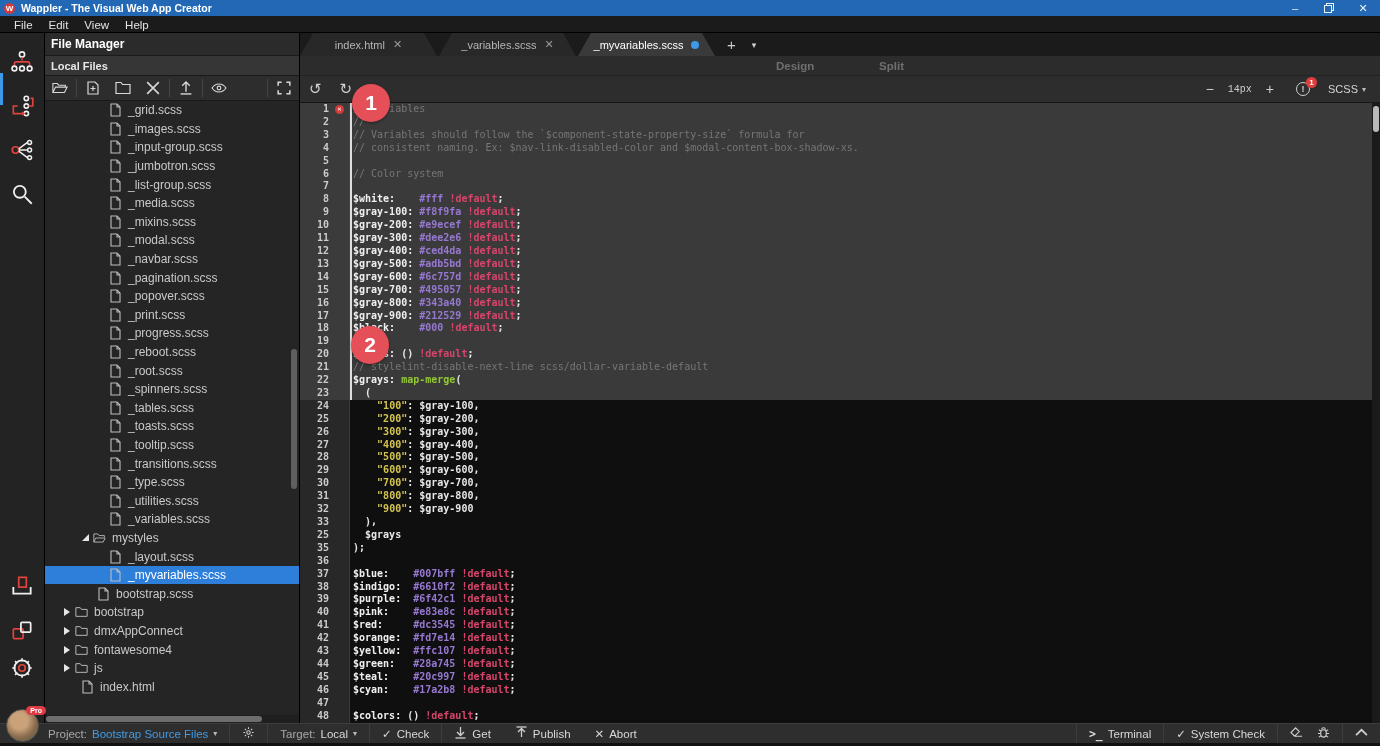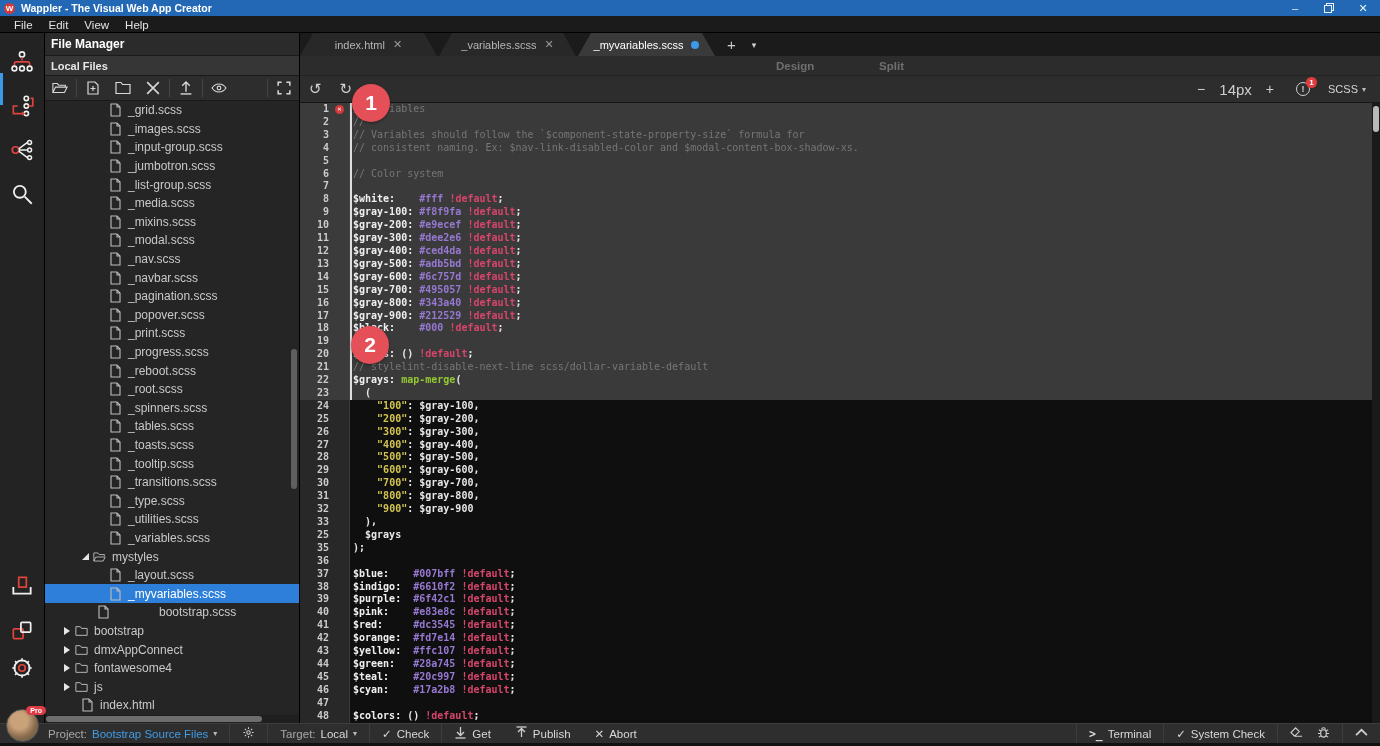--- a/index.html
+++ b/index.html
@@ -69,21 +69,21 @@
 
   .modebar { height:20px; background:#2c2c2c; display:flex; align-items:center; justify-content:center;
     gap:18px; border-bottom:1px solid #222; }
   .mode { font-size:11.5px; color:#6f6f6f; font-weight:bold; }
   .mode.active { color:#3d9ae8;margin-top:46px; }
 
   .edtoolbar { height:27px; background:#2d2d2d; display:flex; align-items:center; border-bottom:1px solid #161616; }
   .ed-undo, .ed-redo { color:#cfcfcf; font-size:15px; padding:0 9px; }
   .ed-right { margin-left:auto; display:flex; align-items:center; gap:10px; padding-right:14px; }
   .fz-btn { color:#d0d0d0; font-size:14px; padding:0 4px; }
-  .fz-val { color:#cfcfcf; font-size:15px; }
+  .fz-val { color:#cfcfcf; font-size:10px;font-family:Liberation Mono, monospace; }
   .warn-wrap { position:relative; margin:0 8px; }
   .warn-circle { width:14px; height:14px; border:1.6px solid #cfcfcf; border-radius:50%;
     color:#cfcfcf; font-size:9px; font-weight:bold; display:flex; align-items:center; justify-content:center; }
   .warn-badge { position:absolute; top:-5px; right:-7px; min-width:11px; height:11px; border-radius:6px;
     background:#e03c3c; color:#fff; font-size:8px; font-weight:bold; display:flex; align-items:center; justify-content:center; padding:0 2px; }
   .mode-select { color:#d5d5d5; font-size:11px; display:flex; align-items:center; gap:4px; }
 
   
   .codewrap { flex:1; position:relative; background:#0f0f0f; overflow:hidden;
     font-family:"DejaVu Sans Mono", monospace; }
@@ -331,29 +331,20 @@
           </span>
           <span>_modal.scss</span>
         </div>
         <div class="trow" style="padding-left: 64px;">
           <span class="t-ico">
             <svg viewBox="0 0 13 14" fill="none">
               <path d="M2 1h6l3 3v9H2V1z" stroke="#bdbdbd" stroke-width="1.1"></path>
               <path d="M8 1v3h3" stroke="#bdbdbd" stroke-width="1.1"></path>
             </svg>
           </span>
-          <span>_nav.scss</span>
-        </div>
-        <div class="trow" style="padding-left: 64px;">
-          <span class="t-ico">
-            <svg viewBox="0 0 13 14" fill="none">
-              <path d="M2 1h6l3 3v9H2V1z" stroke="#bdbdbd" stroke-width="1.1"></path>
-              <path d="M8 1v3h3" stroke="#bdbdbd" stroke-width="1.1"></path>
-            </svg>
-          </span>
           <span>_navbar.scss</span>
         </div>
         <div class="trow" style="padding-left: 64px;">
           <span class="t-ico">
             <svg viewBox="0 0 13 14" fill="none">
               <path d="M2 1h6l3 3v9H2V1z" stroke="#bdbdbd" stroke-width="1.1"></path>
               <path d="M8 1v3h3" stroke="#bdbdbd" stroke-width="1.1"></path>
             </svg>
           </span>
           <span>_pagination.scss</span>
@@ -497,21 +488,21 @@
         </div>
         <div class="trow selected" style="padding-left: 64px;">
           <span class="t-ico">
             <svg viewBox="0 0 13 14" fill="none">
               <path d="M2 1h6l3 3v9H2V1z" stroke="#bdbdbd" stroke-width="1.1"></path>
               <path d="M8 1v3h3" stroke="#bdbdbd" stroke-width="1.1"></path>
             </svg>
           </span>
           <span>_myvariables.scss</span>
         </div>
-        <div class="trow" style="padding-left: 52px; gap: 43px;">
+        <div class="trow" style="padding-left: 52px;">
           <span class="t-ico">
             <svg viewBox="0 0 13 14" fill="none">
               <path d="M2 1h6l3 3v9H2V1z" stroke="#bdbdbd" stroke-width="1.1"></path>
               <path d="M8 1v3h3" stroke="#bdbdbd" stroke-width="1.1"></path>
             </svg>
           </span>
           <span>bootstrap.scss</span>
         </div>
         <div class="trow" style="padding-left: 16px;">
           <span class="tw">

